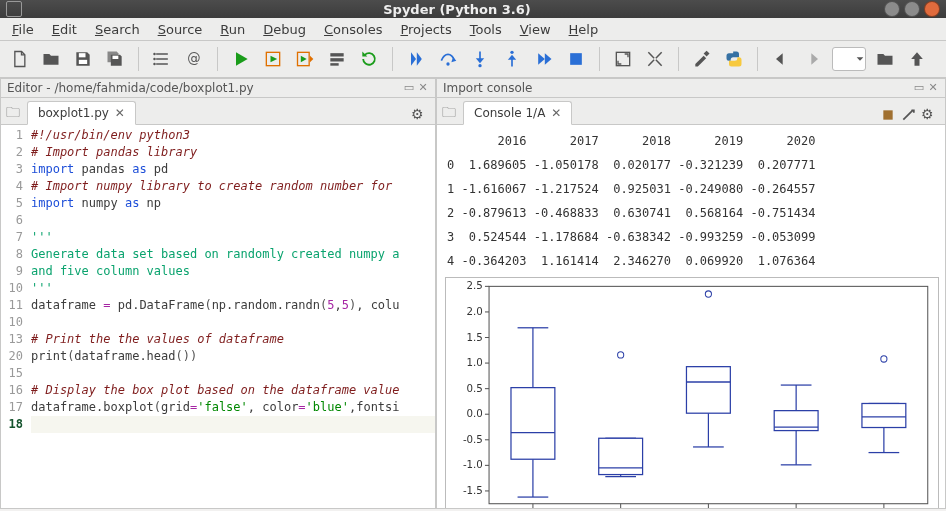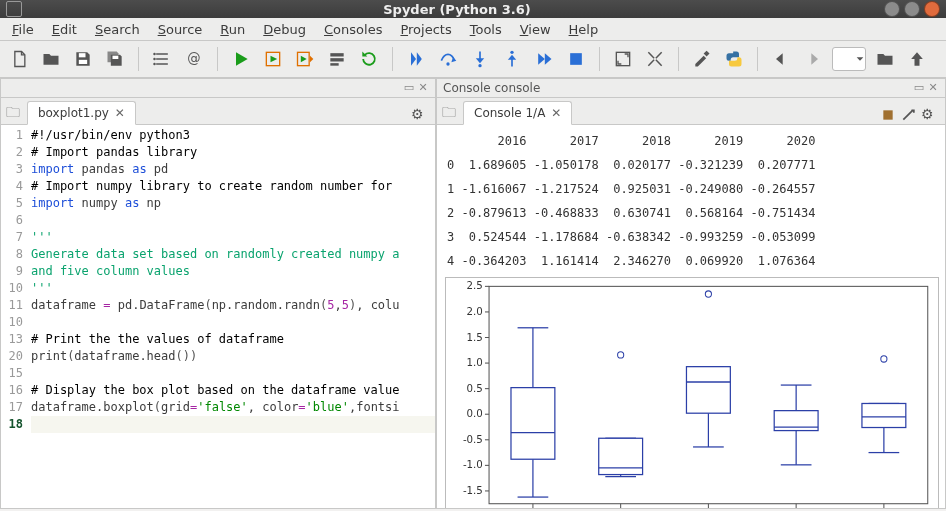--- a/index.html
+++ b/index.html
@@ -155,21 +155,21 @@
     user-select: none;
   }
   .gutter .cur { color: #14532d; font-weight: bold; }
   .code {
     flex: 1;
     padding: 2px 0 0 4px;
     white-space: pre;
     overflow: hidden;
   }
   .kw   { color: #1d4ed8; }
-  .com  { color: #000000; }
+  .com  { color: #7f1d1d; font-style: italic; }
   .str  { color: #008800; }
   .strd { color: #0aa36e; }
   .op   { color: #a626a4; }
   .num  { color: #a626a4; }
   .brk  { color: #555; }
   .curline{ background:#f6f6ef; display:inline-block; width:100%; }
 
   
   .console {
     flex:1;
@@ -393,20 +393,21 @@
       <svg viewBox="0 0 24 24">
         <path fill="#555" d="M12 4l7 8h-4v8h-6v-8H5z"></path>
       </svg>
     </div>
 </div>
 
 <div class="main">
 
   <div class="pane left">
     <div class="pane-title">
+      <span>Editor - /home/fahmida/code/boxplot1.py</span>
       <span class="spacer"></span>
       <span class="wid">▭</span>
       <span class="wid">✕</span>
     </div>
     <div class="tabbar">
       <div class="tab-icon-browse">🗀</div>
       <div class="tab">
         <span>boxplot1.py</span>
         <span class="close">✕</span>
       </div>
@@ -433,21 +434,21 @@
           <div>16</div>
           <div>17</div>
           <div class="cur">18</div>
         </div>
       <div class="code" id="code"><div><span class="com">#!/usr/bin/env python3</span></div><div><span class="com"># Import pandas library</span></div><div><span class="kw">import</span> pandas <span class="kw">as</span> pd</div><div><span class="com"># Import numpy library to create random number for </span></div><div><span class="kw">import</span> numpy <span class="kw">as</span> np</div><div>&nbsp;</div><div><span class="strd">'''</span></div><div><span class="strd">Generate data set based on randomly created numpy a</span></div><div><span class="strd">and five column values</span></div><div><span class="strd">'''</span></div><div>dataframe <span class="op">=</span> pd.DataFrame<span class="brk">(</span>np.random.randn<span class="brk">(</span><span class="num">5</span>,<span class="num">5</span><span class="brk">)</span>, colu</div><div>&nbsp;</div><div><span class="com"># Print the the values of dataframe</span></div><div>print<span class="brk">(</span>dataframe.head<span class="brk">()</span><span class="brk">)</span></div><div>&nbsp;</div><div><span class="com"># Display the box plot based on the dataframe value</span></div><div>dataframe.boxplot<span class="brk">(</span>grid<span class="op">=</span><span class="str">'false'</span>, color<span class="op">=</span><span class="str">'blue'</span>,fontsi</div><div class="curline">&nbsp;</div></div>
     </div>
   </div>
 
   <div class="pane right">
     <div class="pane-title">
-      <span>Console console</span>
+      <span>Import console</span>
       <span class="spacer"></span>
       <span class="wid">▭</span>
       <span class="wid">✕</span>
     </div>
     <div class="tabbar">
       <div class="tab-icon-browse">🗀</div>
       <div class="tab">
         <span>Console 1/A</span>
         <span class="close">✕</span>
       </div>

